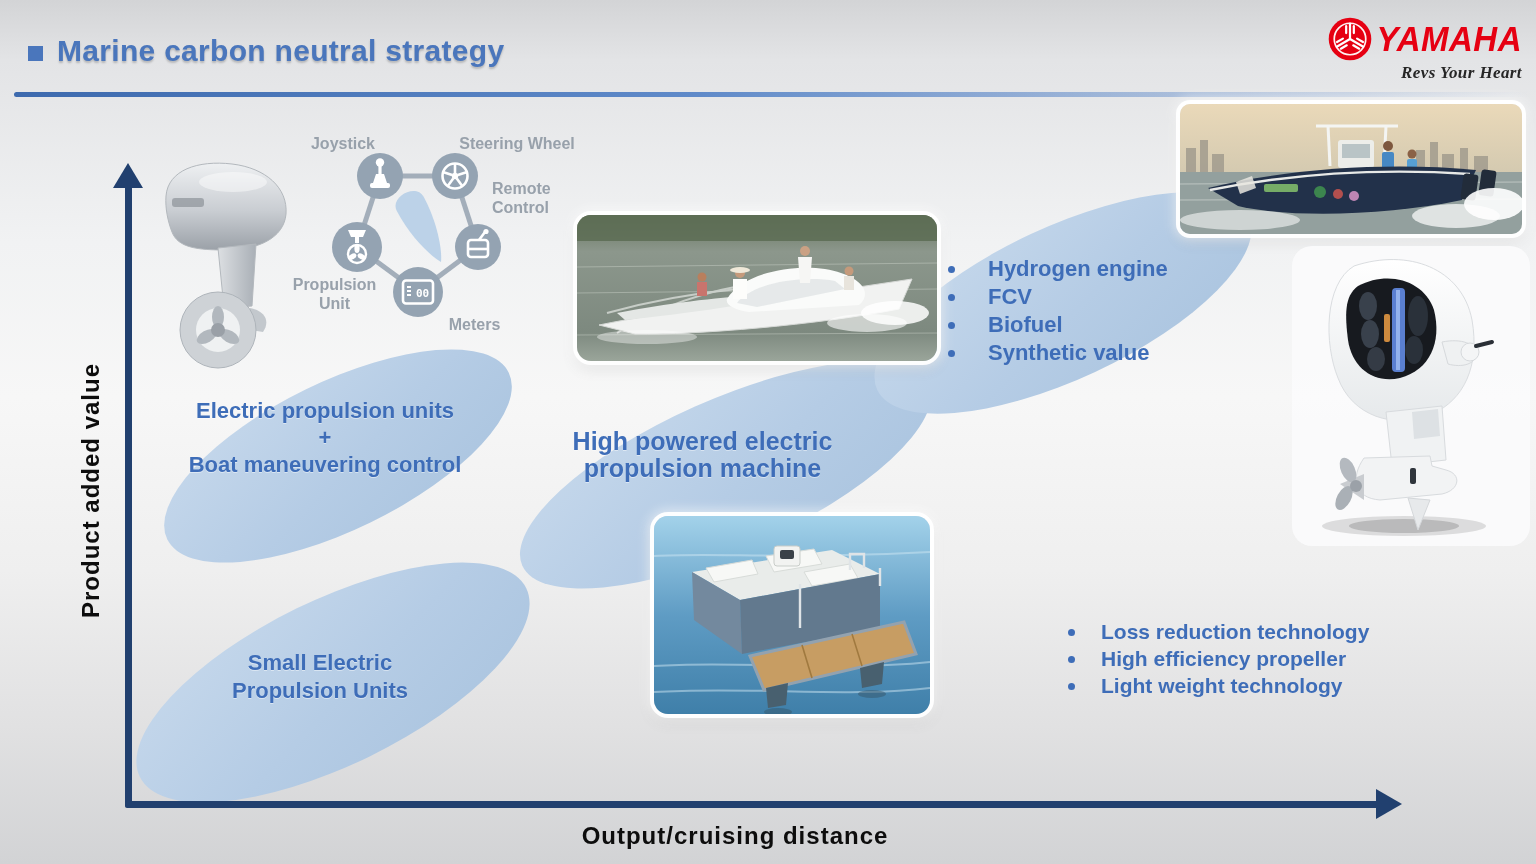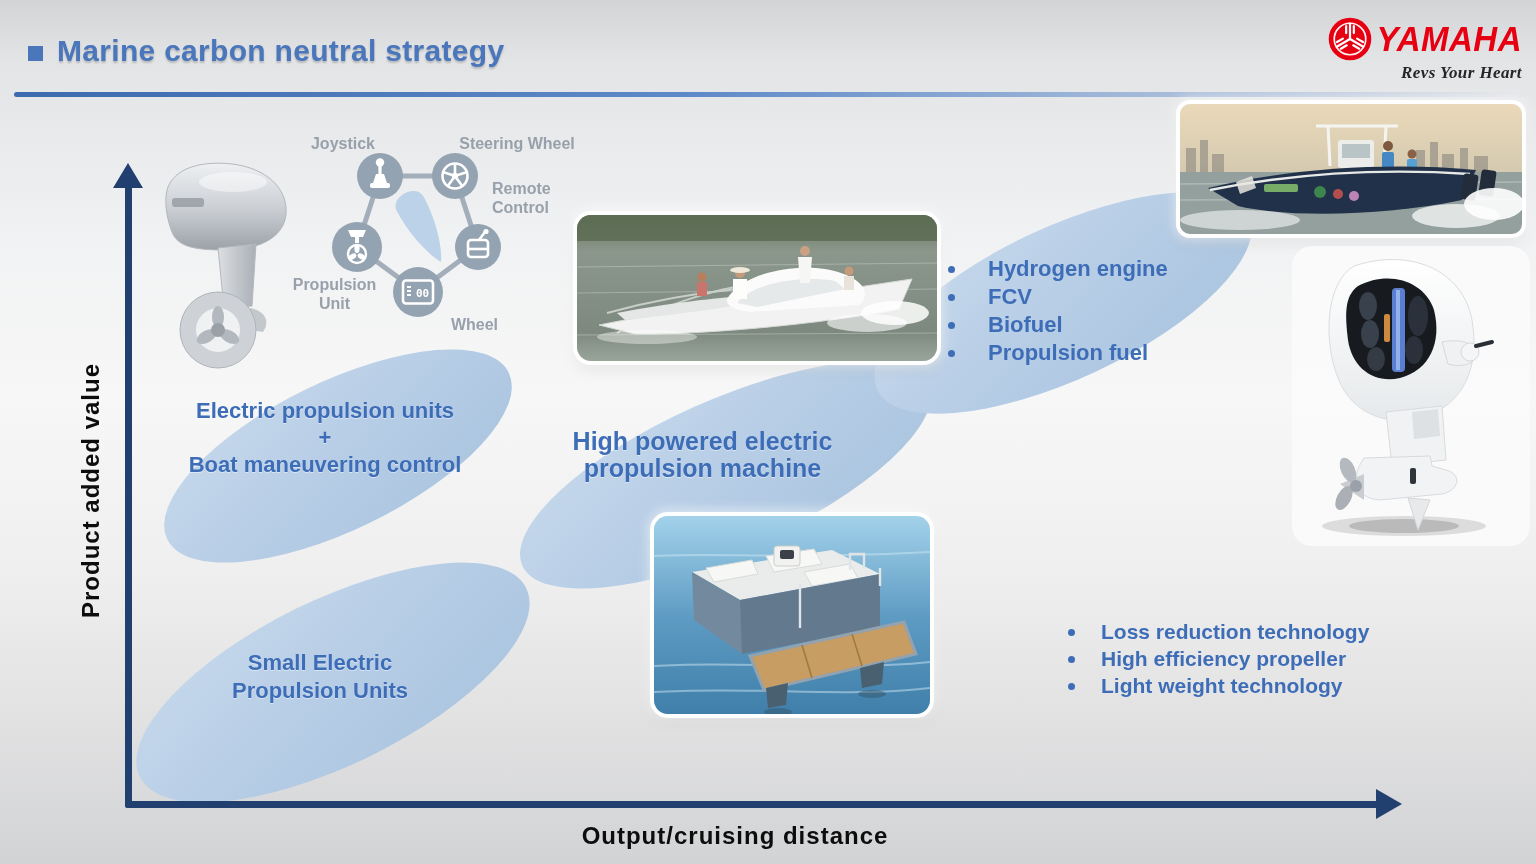--- a/index.html
+++ b/index.html
@@ -172,21 +172,21 @@
           <ellipse cx="0" cy="1.5" rx="2.6" ry="4.5" transform="rotate(120 0 7)"></ellipse>
           <ellipse cx="0" cy="1.5" rx="2.6" ry="4.5" transform="rotate(240 0 7)"></ellipse>
         </g>
       </g>
     </g>
   </svg>
   <div class="abs diag-label dl-center" style="left:288px;top:134px;width:110px;">Joystick</div>
   <div class="abs diag-label dl-center" style="left:443px;top:134px;width:148px;">Steering Wheel</div>
   <div class="abs diag-label" style="left:492px;top:179px;width:80px;">Remote Control</div>
   <div class="abs diag-label dl-center" style="left:282px;top:275px;width:105px;">Propulsion Unit</div>
-  <div class="abs diag-label dl-center" style="left:432px;top:315px;width:85px;">Wheel</div>
+  <div class="abs diag-label dl-center" style="left:432px;top:315px;width:85px;">Meters</div>
 
   <svg class="abs cutout" style="left:138px;top:156px;" width="170" height="215" viewBox="0 0 170 215">
     <defs>
       <linearGradient id="sil1" x1="0" y1="0" x2="0" y2="1">
         <stop offset="0" stop-color="#eef0f2"></stop>
           <stop offset=".55" stop-color="#c9cdd2"></stop>
           <stop offset="1" stop-color="#9ba1a8"></stop>
       </linearGradient>
       <linearGradient id="sil2" x1="0" y1="0" x2="1" y2="0">
         <stop offset="0" stop-color="#dcdfe2"></stop>
@@ -439,21 +439,21 @@
     <div class="li">
         <span class="dot"></span>
         <span class="txt">FCV</span>
       </div>
     <div class="li">
         <span class="dot"></span>
         <span class="txt">Biofuel</span>
       </div>
     <div class="li">
         <span class="dot"></span>
-        <span class="txt">Propulsion fuel</span>
+        <span class="txt">Synthetic value</span>
       </div>
   </div>
 
   <div class="abs blist eff-list">
     <div class="li">
         <span class="dot"></span>
         <span class="txt">Loss reduction technology</span>
       </div>
     <div class="li">
         <span class="dot"></span>

